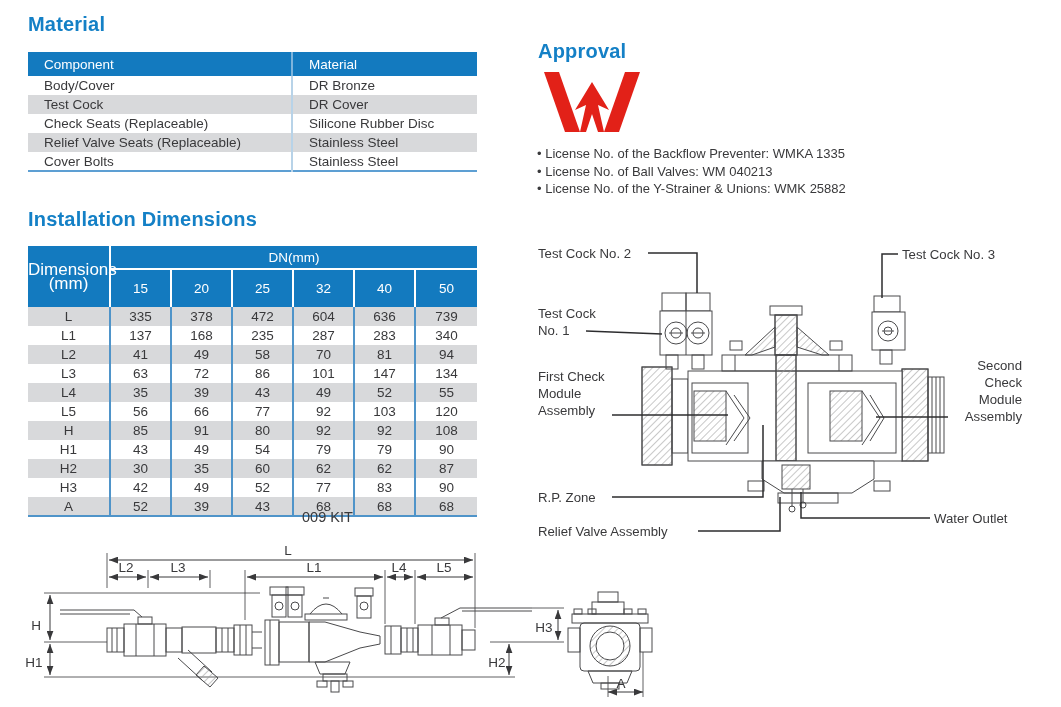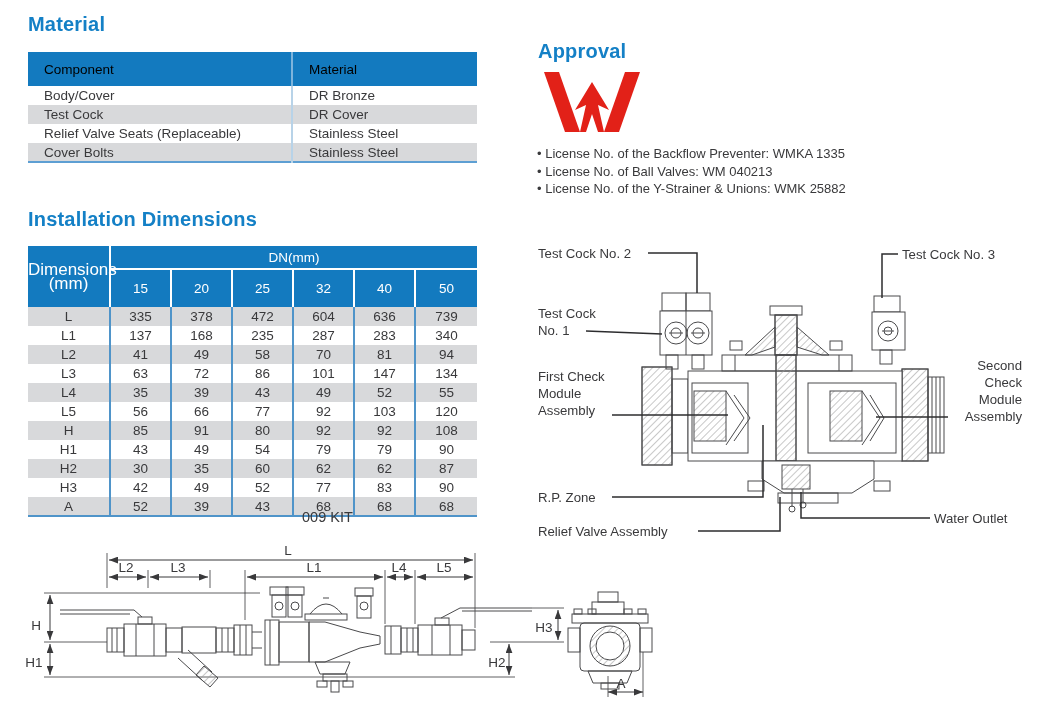--- a/index.html
+++ b/index.html
@@ -23,24 +23,24 @@
   table.material {
     left:28px; top:52px;
     width:449px;
     border-collapse:collapse;
     table-layout:fixed;
     font-size:13.5px;
     border-bottom:2px solid #5d9fd3;
   }
   table.material th {
     background:#137abf;
-    color:#000000;
+    color:#ffffff;
     font-weight:normal;
     text-align:left;
-    height:34px;
+    height:24px;
     padding:1px 0 1px 16px;
   }
   table.material td {
     height:19px;
     padding:0 12px 0 16px;
     text-align:left;
   }
   table.material th:nth-child(2) { border-left:2px solid #7db4dc; }
   table.material td:nth-child(2) { border-left:2px solid #b8d3e8; }
   table.material tbody tr:nth-child(even) { background:#d8d9db; }
@@ -109,20 +109,24 @@
     <td>Body/Cover</td>
     <td>DR Bronze</td>
   </tr>
 
   <tr>
     <td>Test Cock</td>
     <td>DR Cover</td>
   </tr>
 
 
+  <tr>
+    <td>Check Seats (Replaceable)</td>
+    <td>Silicone Rubber Disc</td>
+  </tr>
 
   <tr>
     <td>Relief Valve Seats (Replaceable)</td>
     <td>Stainless Steel</td>
   </tr>
 
   <tr>
     <td>Cover Bolts</td>
     <td>Stainless Steel</td>
   </tr>

